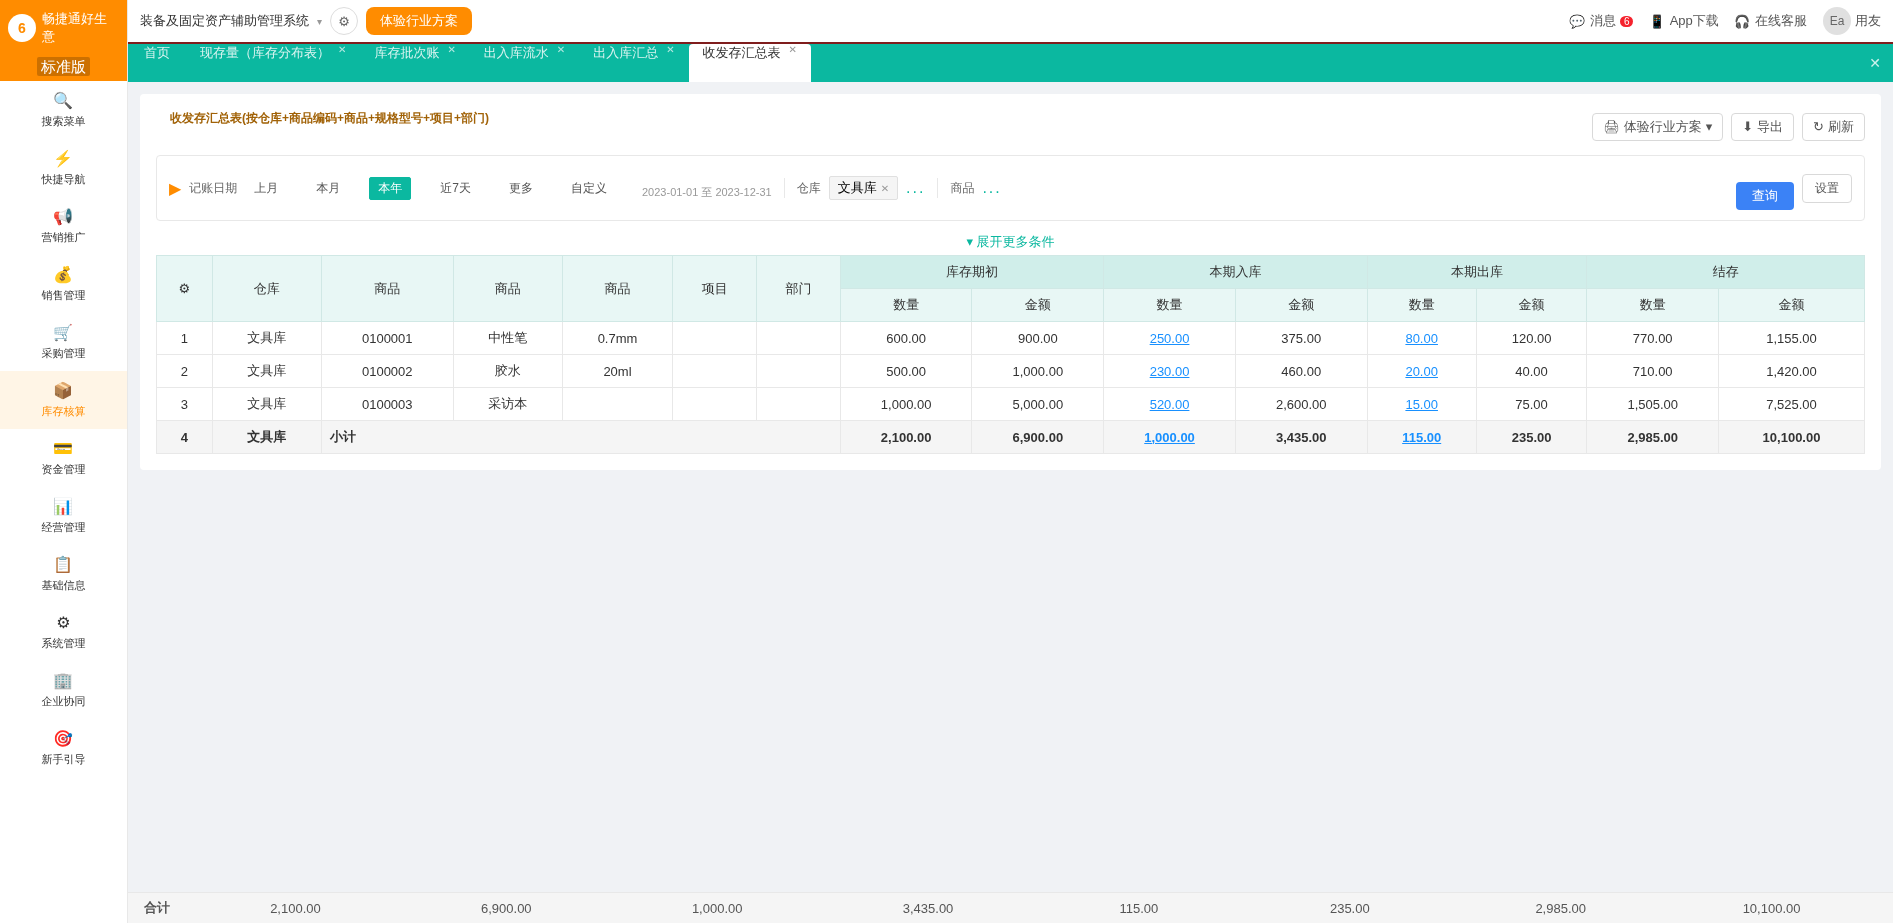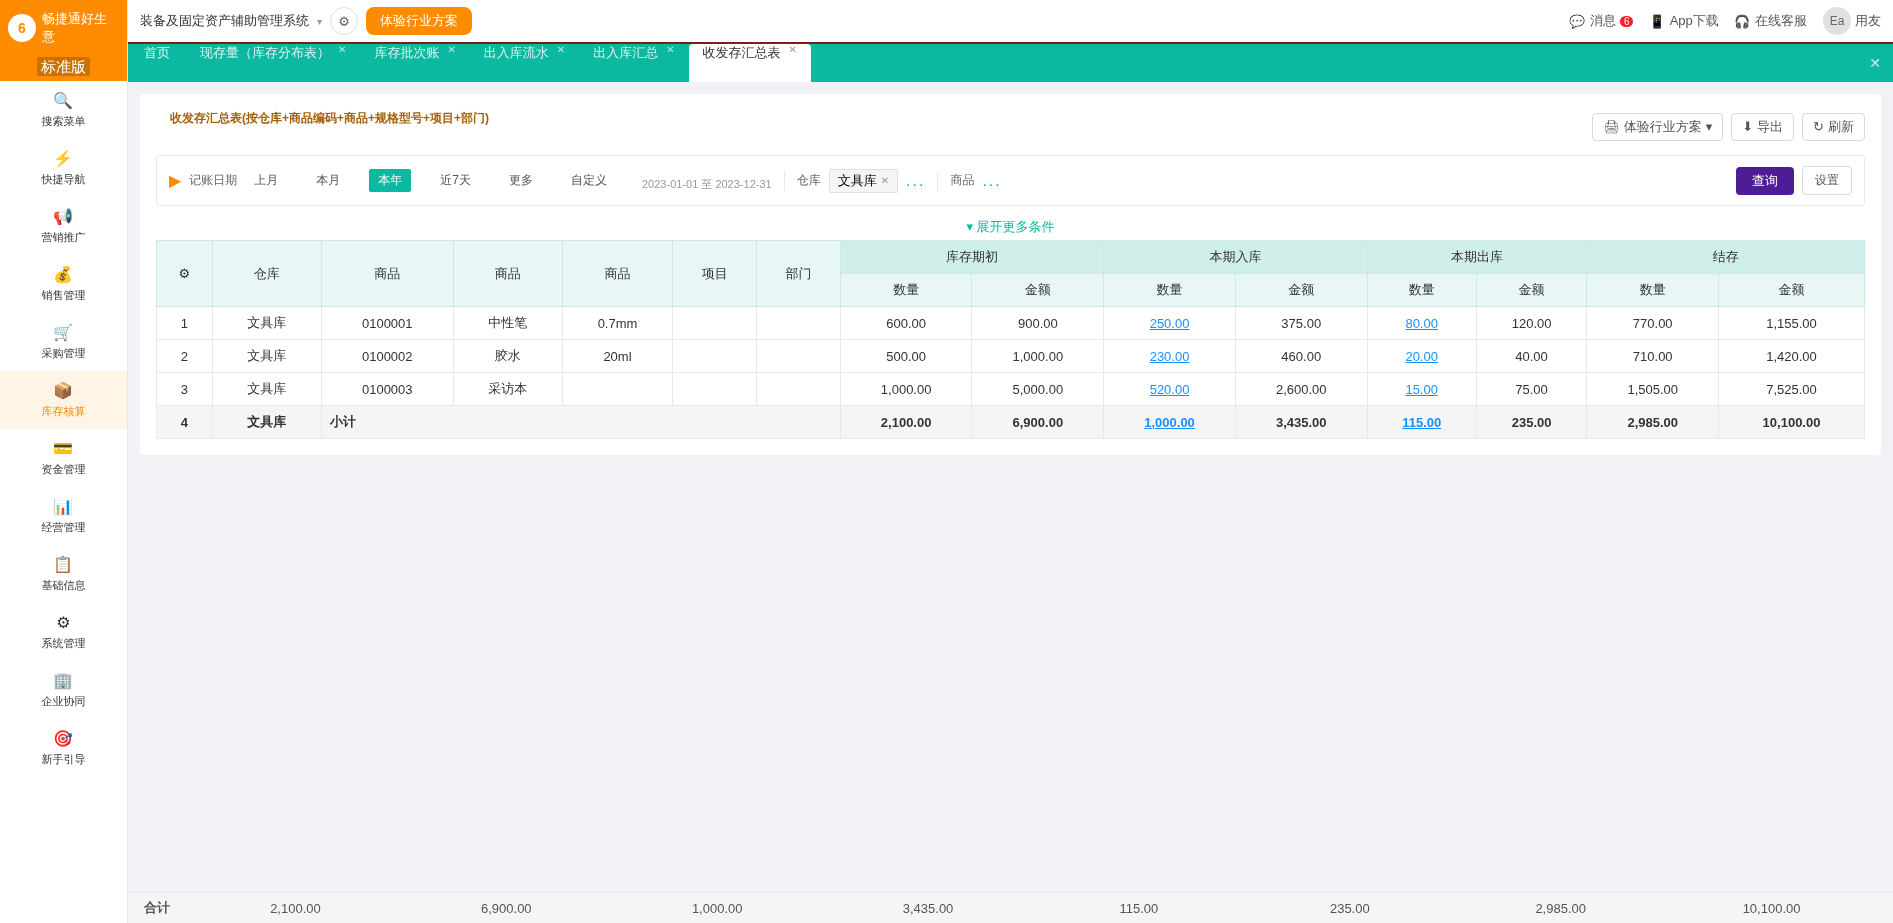--- a/index.html
+++ b/index.html
@@ -54,21 +54,21 @@
     .filter-group { display: flex; align-items: flex-end; gap: 20px; }
     .filter-label { color: #666; font-size: 12px; }
     .date-btn { padding: 2px 8px; border-radius: 2px; cursor: pointer; font-size: 12px; color: #555; border: 1px solid transparent; }
     .date-btn.active { background: #0bb8a0; color: #fff; border-color: #0bb8a0; }
     .date-range { font-size: 11px; color: #999; margin-left: 6px; }
     .filter-divider { width: 1px; height: 20px; background: #e8e8e8; margin: 0 4px; }
     .warehouse-tag { display: flex; align-items: center; gap: 4px; padding: 2px 8px; background: #f5f5f5; border: 1px solid #e0e0e0; border-radius: 2px; font-size: 12px; }
     .warehouse-tag .remove { cursor: pointer; color: #999; font-size: 10px; }
     .ellipsis-btn { color: #0bb8a0; cursor: pointer; font-size: 16px; letter-spacing: 2px; }
     .filter-actions { margin-left: auto; display: flex; gap: 8px; align-items: center; }
-    .btn-query { background: #4c1d95; color: #fff; border: none; border-radius: 4px; padding: 5px 16px; cursor: pointer; font-size: 13px; }
+    .btn-query { background: #3b82f6; color: #fff; border: none; border-radius: 4px; padding: 5px 16px; cursor: pointer; font-size: 13px; margin-top: 16px; }
     .btn-settings { background: #fff; color: #555; border: 1px solid #d9d9d9; border-radius: 4px; padding: 5px 12px; cursor: pointer; font-size: 12px; }
 
     
     .expand-bar { text-align: center; padding: 4px; color: #0bb8a0; cursor: pointer; font-size: 12px; }
     .toolbar-btn { display: flex; align-items: center; gap: 4px; padding: 4px 10px; border: 1px solid #d9d9d9; border-radius: 4px; cursor: pointer; font-size: 12px; color: #555; background: #fff; }
 
     
     .data-table { width: 100%; border-collapse: collapse; font-size: 12px; }
     .data-table th { background: #e8f7f5; color: #333; padding: 7px 8px; text-align: center; border: 1px solid #d0e8e5; font-weight: normal; white-space: nowrap; }
     .data-table td { padding: 7px 8px; text-align: center; border: 1px solid #e8e8e8; color: #333; white-space: nowrap; }

